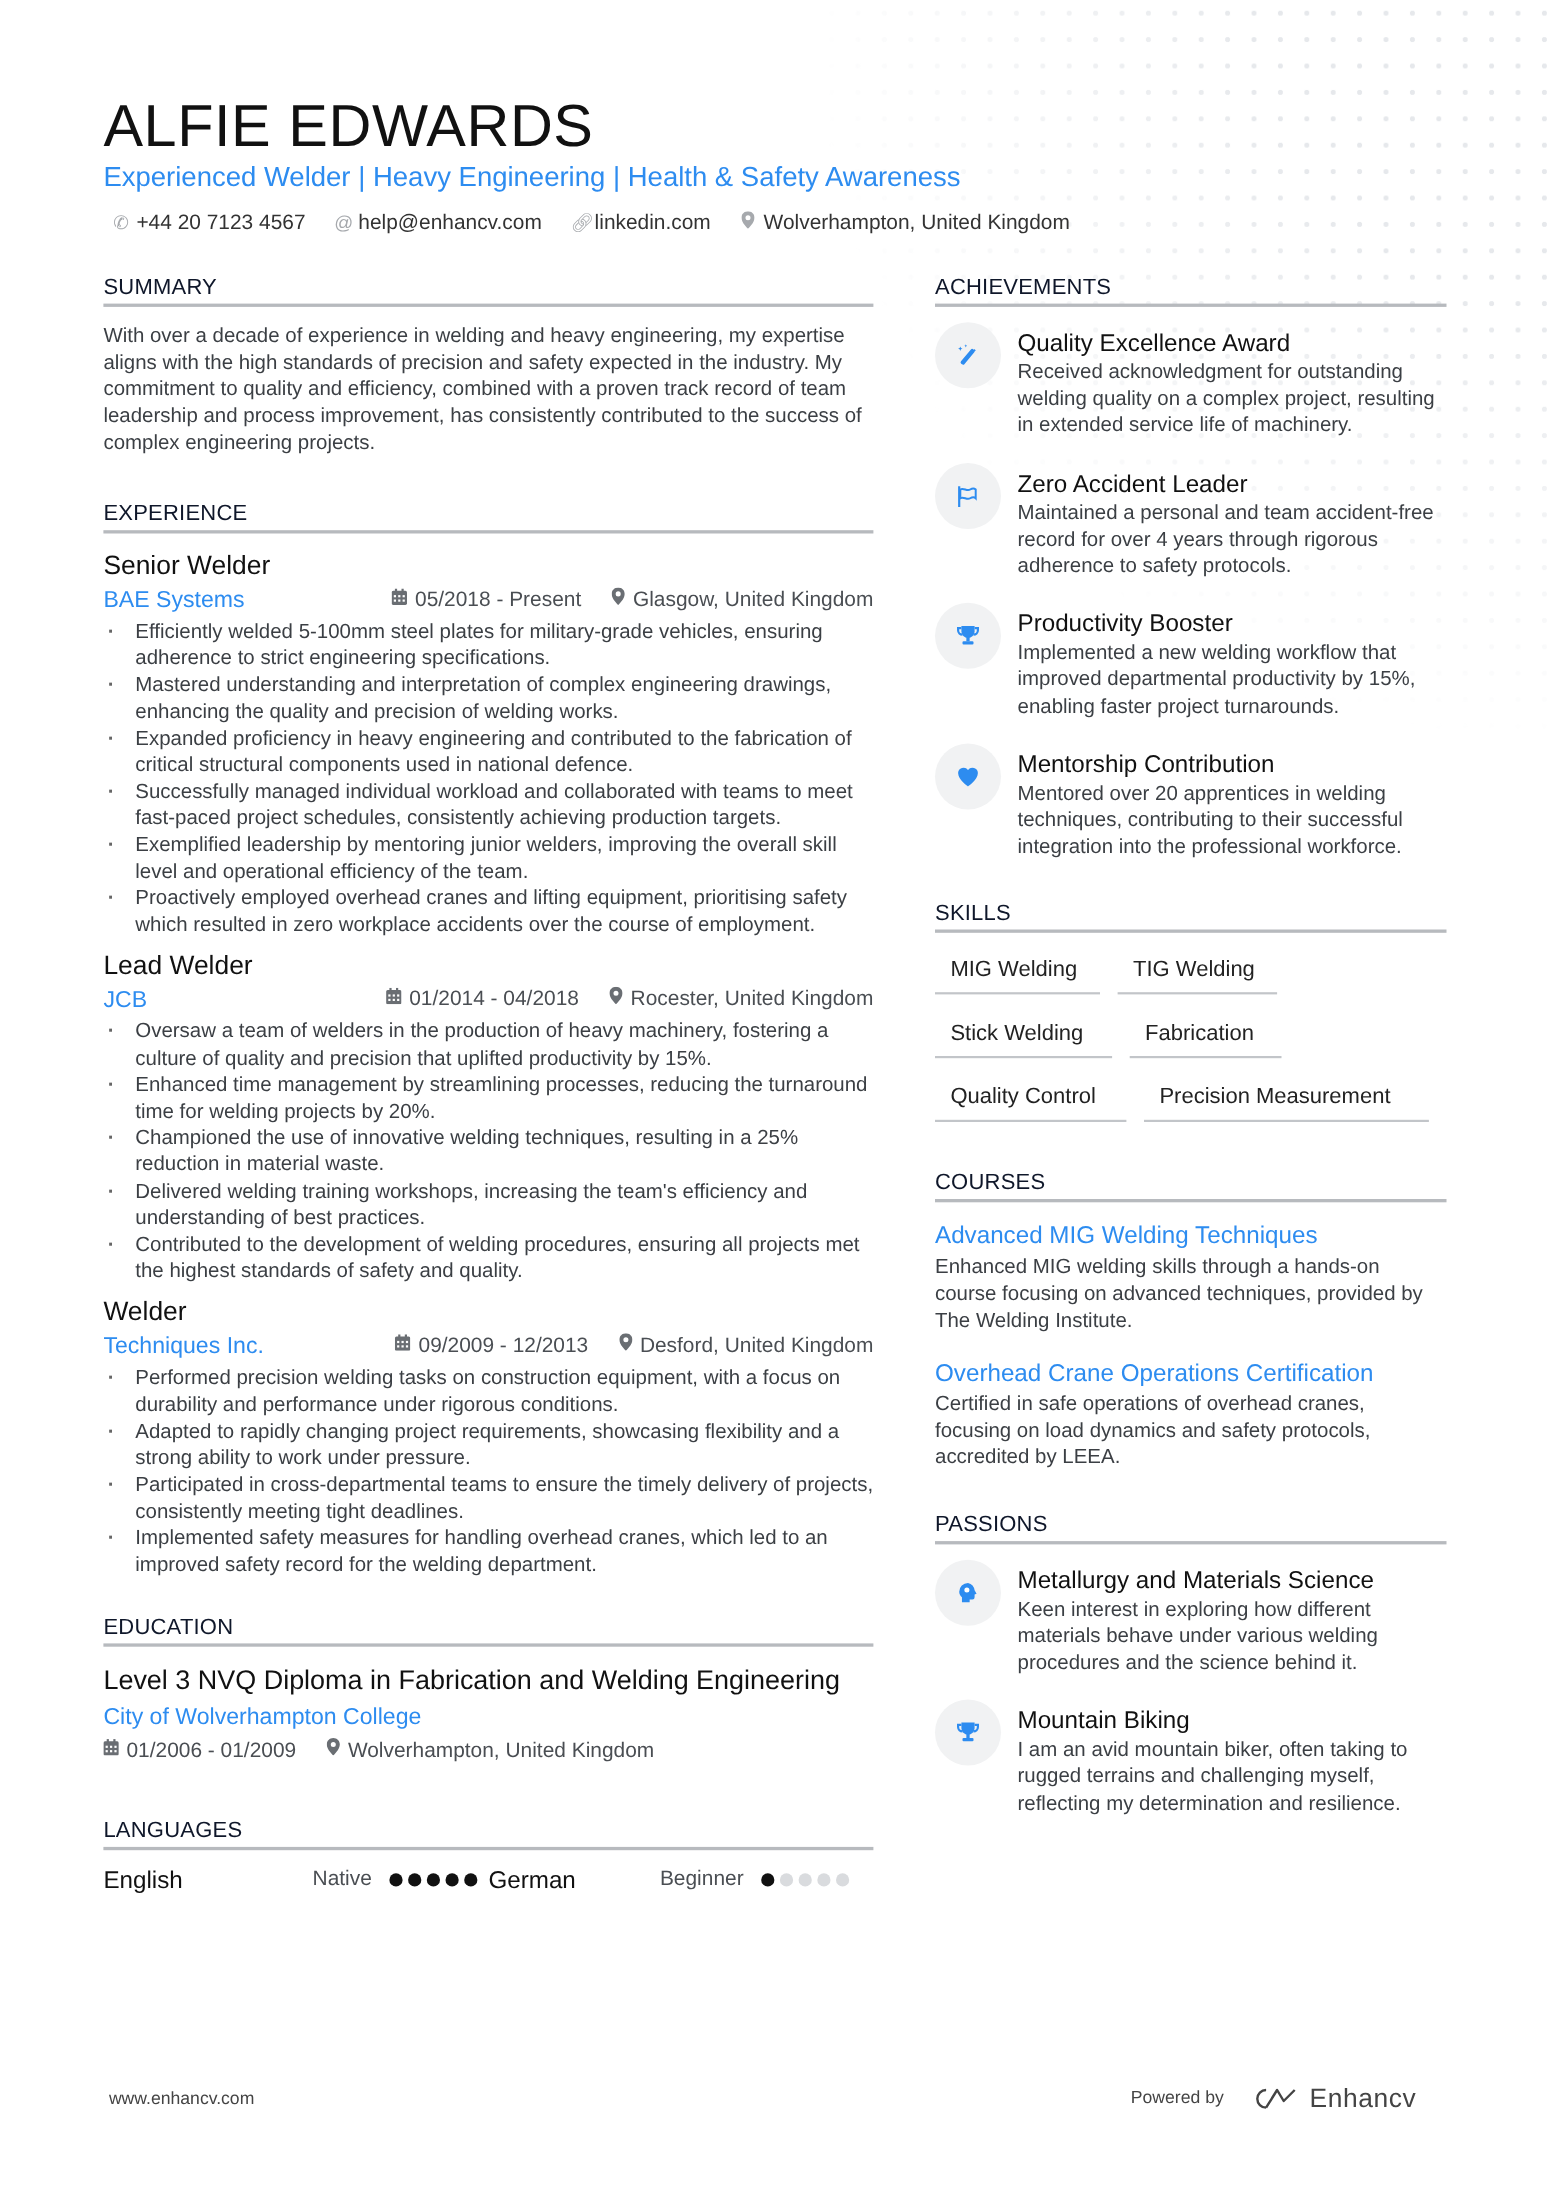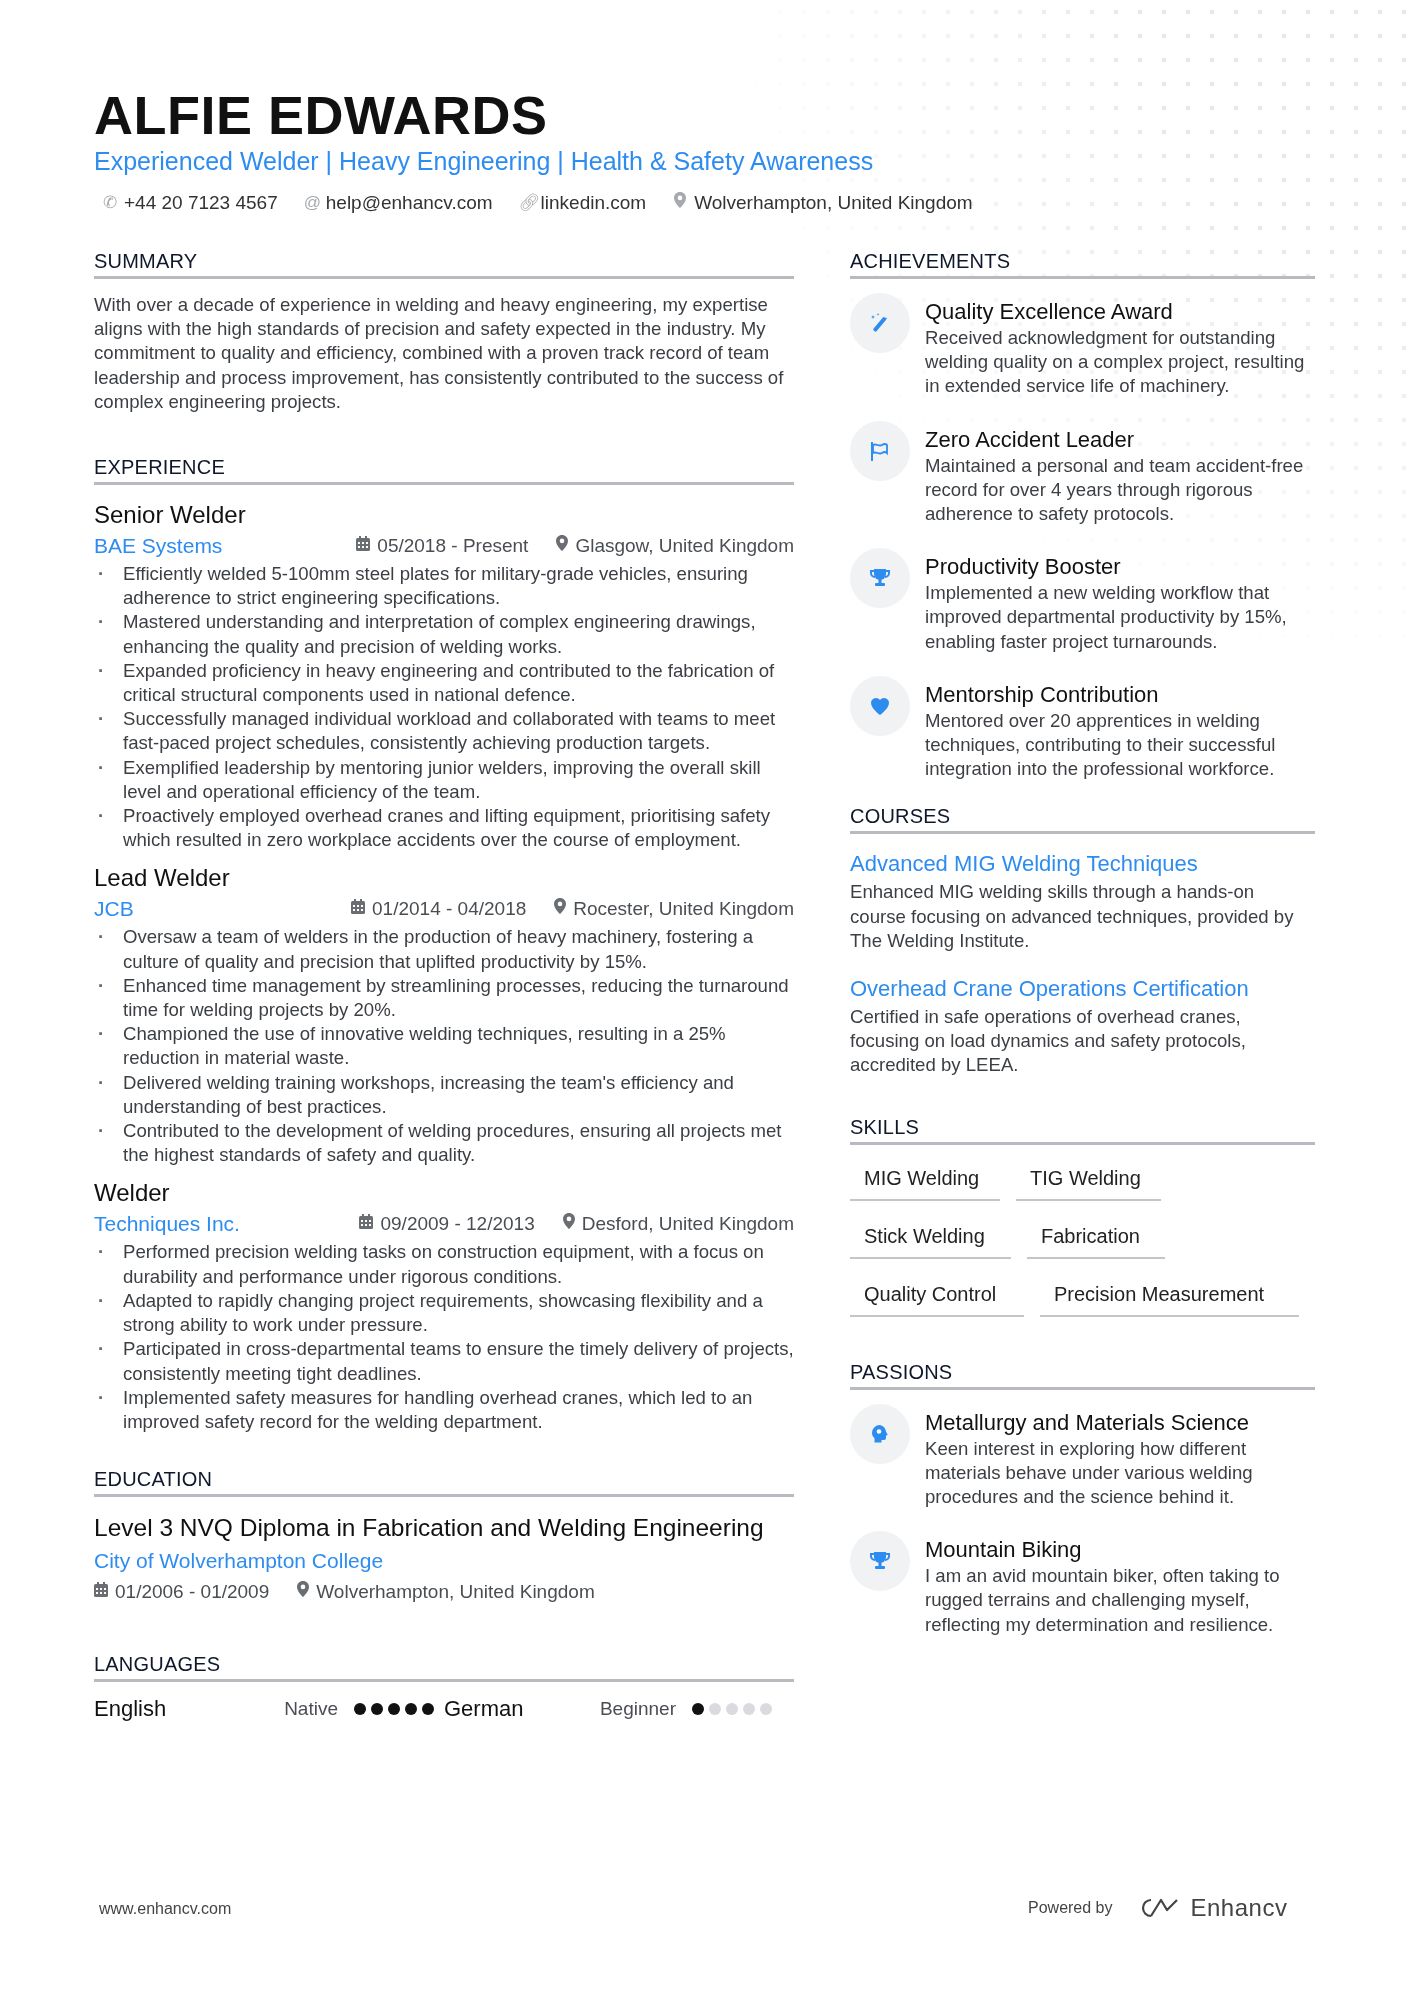--- a/index.html
+++ b/index.html
@@ -6,21 +6,21 @@
   html, body { width: 1410px; height: 1995px; background: #ffffff; }
   body { position: relative; font-family: "Liberation Sans", sans-serif; color: #222; overflow: hidden; }
   .bg-dots {
     position: absolute; left: 0; top: 0; width: 1410px; height: 1100px; pointer-events: none;
     background-image: radial-gradient(circle, rgba(200,205,212,0.45) 2.2px, transparent 2.6px);
     background-size: 24px 24px;
     -webkit-mask-image: radial-gradient(ellipse 900px 900px at 1410px 0px, #000 30%, transparent 75%);
     mask-image: radial-gradient(ellipse 900px 900px at 1410px 0px, #000 30%, transparent 75%);
   }
   .page { position: absolute; left: 0; top: 0; width: 1410px; height: 1995px; }
-  .name { position: absolute; left: 94px; top: 84px; font-size: 54px; font-weight: 700; color: #111; letter-spacing: 0.5px; line-height: 62px; }
+  .name { position: absolute; left: 94px; top: 84px; font-size: 54px; font-weight: 400; color: #111; letter-spacing: 0.5px; line-height: 62px; }
   .headline { position: absolute; left: 94px; top: 145px; font-size: 25px; color: #2d8cf0; line-height: 32px; }
   .contacts { position: absolute; left: 102px; top: 190px; display: flex; gap: 26px; font-size: 19px; color: #333; line-height: 26px; }
   .contact { display: flex; align-items: center; gap: 6px; }
   .contact .ico { color: #a6a9ad; font-size: 17px; width: 16px; text-align: center; }
 
   .col-left { position: absolute; left: 94px; top: 248px; width: 700px; }
   .col-right { position: absolute; left: 850px; top: 248px; width: 465px; }
   .section-title { font-size: 20px; color: #0f172a; letter-spacing: 0.2px; line-height: 26px; text-transform: uppercase; border-bottom: 3px solid #b7babe; padding-bottom: 2px; margin-bottom: 14px; }
   .body-text { font-size: 18.6px; color: #3b3f44; line-height: 24.2px; }
   .summary { margin-bottom: 40px; }
@@ -330,41 +330,41 @@
               <path d="M12 21s-9-6.2-9-12.2A5 5 0 0 1 12 6a5 5 0 0 1 9 2.8C21 14.8 12 21 12 21z" fill="#2d8cf0"></path>
             </svg>
         </div>
         <div>
           <div class="ach-title">Mentorship Contribution</div>
           <div class="ach-desc">Mentored over 20 apprentices in welding techniques, contributing to their successful integration into the professional workforce.</div>
         </div>
       </div>
     </section>
 
-    <section>
-      <div class="section-title">COURSES</div>
-      <div class="course">
-        <div class="course-title">Advanced MIG Welding Techniques</div>
-        <div class="course-desc">Enhanced MIG welding skills through a hands-on course focusing on advanced techniques, provided by The Welding Institute.</div>
-      </div>
-      <div class="course">
-        <div class="course-title">Overhead Crane Operations Certification</div>
-        <div class="course-desc">Certified in safe operations of overhead cranes, focusing on load dynamics and safety protocols, accredited by LEEA.</div>
-      </div>
-    </section>
-
     <section style="margin-top:36px;">
       <div class="section-title">SKILLS</div>
       <div class="skills">
         <span class="skill w1">MIG Welding</span>
         <span class="skill w2">TIG Welding</span>
         <span class="skill w3">Stick Welding</span>
         <span class="skill w4">Fabrication</span>
         <span class="skill w5">Quality Control</span>
         <span class="skill w6">Precision Measurement</span>
+      </div>
+    </section>
+
+    <section>
+      <div class="section-title">COURSES</div>
+      <div class="course">
+        <div class="course-title">Advanced MIG Welding Techniques</div>
+        <div class="course-desc">Enhanced MIG welding skills through a hands-on course focusing on advanced techniques, provided by The Welding Institute.</div>
+      </div>
+      <div class="course">
+        <div class="course-title">Overhead Crane Operations Certification</div>
+        <div class="course-desc">Certified in safe operations of overhead cranes, focusing on load dynamics and safety protocols, accredited by LEEA.</div>
       </div>
     </section>
 
     <section style="margin-top:36px;">
       <div class="section-title">PASSIONS</div>
       <div class="ach">
         <div class="ach-ico">
           <svg viewBox="0 0 24 24">
               <path d="M12 3a8 8 0 0 0-8 8c0 2.5 1.2 4 2.5 5v4.5h7V18h2.5a2 2 0 0 0 2-2v-2.5l1.8-.6-1.8-3.2A8 8 0 0 0 12 3z" fill="#2d8cf0"></path>
               <circle cx="11" cy="9.5" r="2.3" fill="#fff"></circle>

